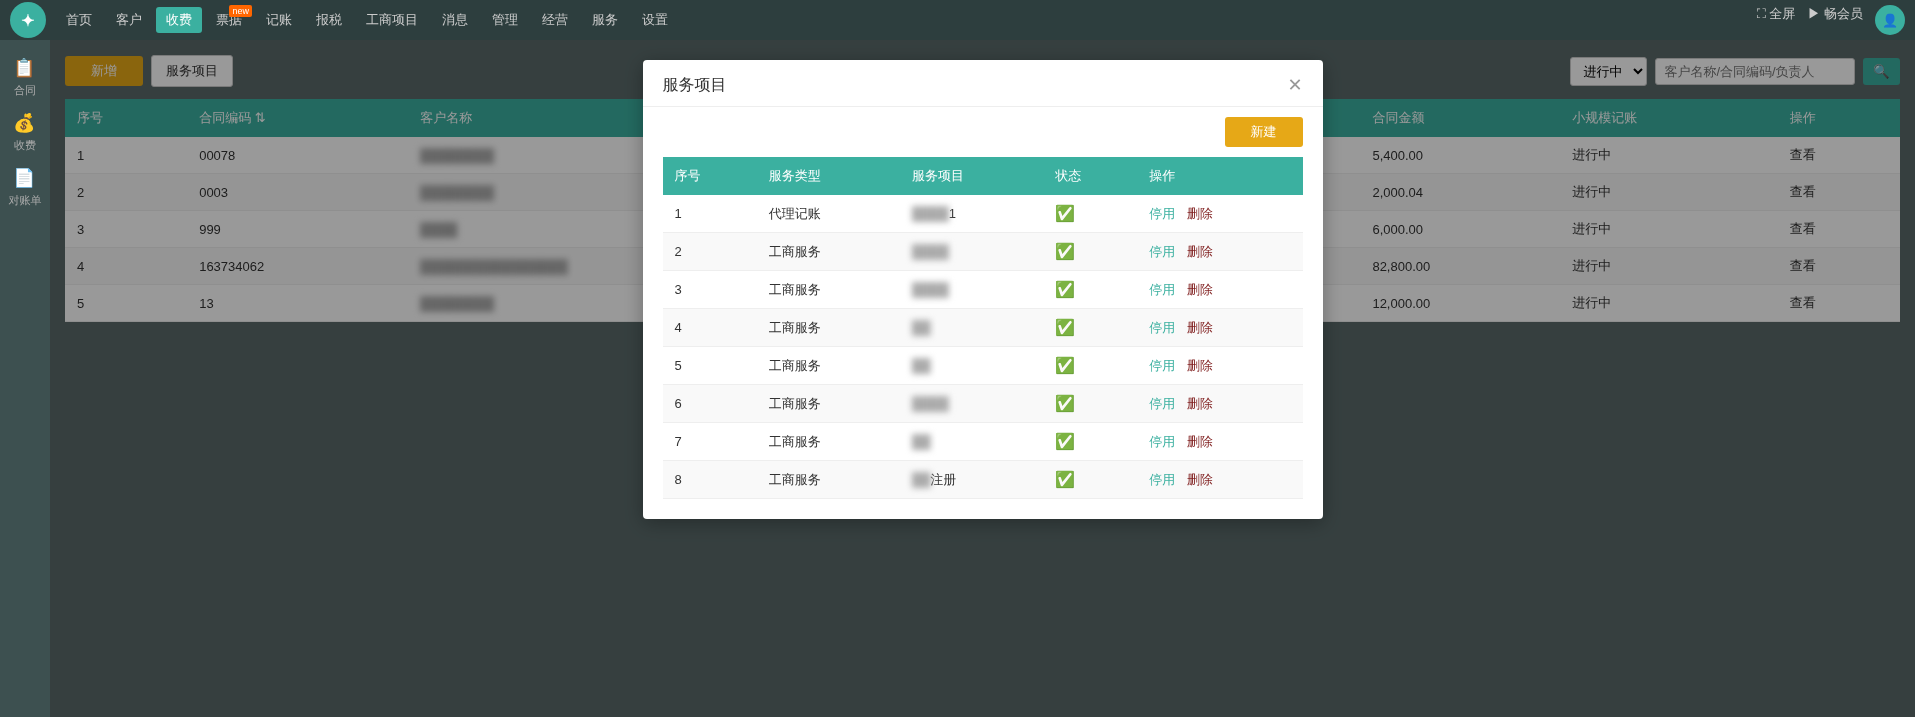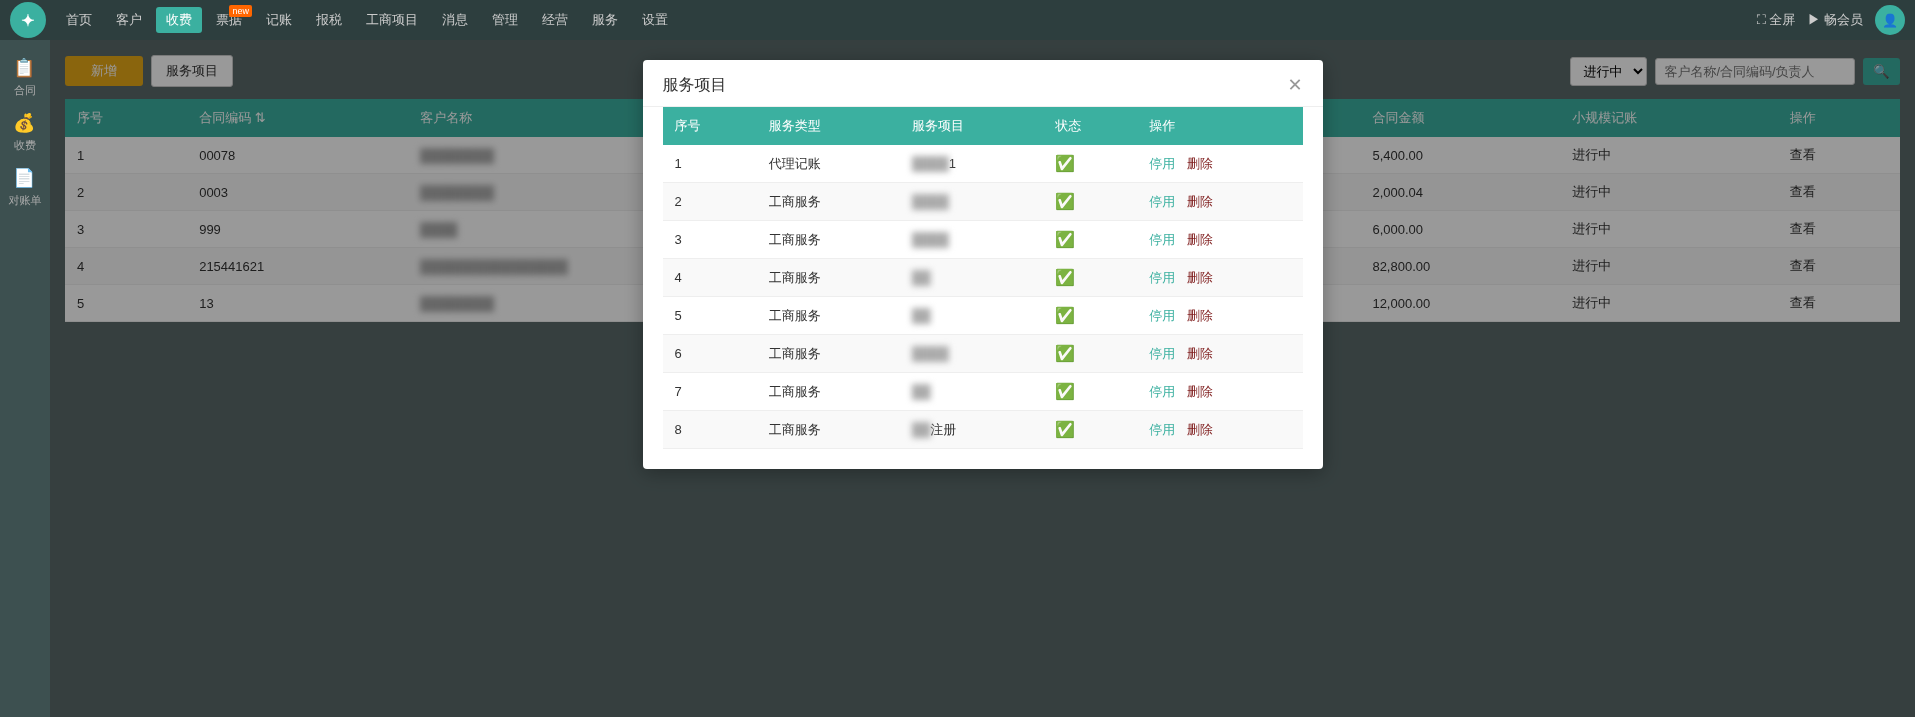--- a/index.html
+++ b/index.html
@@ -43,21 +43,21 @@
     .top-nav .nav-item .badge-new {
       background: #ff6600;
       color: white;
       font-size: 9px;
       padding: 1px 3px;
       border-radius: 2px;
       position: absolute;
       top: -2px; right: 0;
     }
     .top-nav .nav-right {
-      display: flex; align-items: center; gap: 12px; color: #ccc; font-size: 13px;
+      display: flex; align-items: flex-start; gap: 12px; color: #ccc; font-size: 13px;
     }
     .top-nav .nav-right .fullscreen-btn, .top-nav .nav-right .member-btn {
       cursor: pointer;
     }
     .top-nav .avatar {
       width: 30px; height: 30px;
       background: #3bb0a0;
       border-radius: 50%;
       display: flex; align-items: center; justify-content: center;
       cursor: pointer;
@@ -371,21 +371,21 @@
         <td>999</td>
         <td><span class="blurred">████</span></td>
         <td>小规模记账</td>
         <td>202305-202404</td>
         <td>6,000.00</td>
         <td class="status-badge">进行中</td>
         <td class="action-link">查看</td>
       </tr>
       <tr>
         <td>4</td>
-        <td>215441621</td>
+        <td>163734062</td>
         <td><span class="blurred">████████████████</span></td>
         <td>一般纳税人...</td>
         <td>201807-202403</td>
         <td>82,800.00</td>
         <td class="status-badge">进行中</td>
         <td class="action-link">查看</td>
       </tr>
       <tr>
         <td>5</td>
         <td>13</td>
@@ -399,20 +399,23 @@
     </tbody>
   </table>
 </div>
 
 <div class="modal-overlay">
   <div class="modal">
     <div class="modal-header">
       <span class="modal-title">服务项目</span>
       <span class="modal-close">✕</span>
     </div>
+    <div class="modal-toolbar">
+      <button class="btn-orange">新建</button>
+    </div>
     <div class="modal-body">
       <div class="table-scroll">
         <table class="modal-table">
           <thead>
             <tr>
               <th>序号</th>
               <th>服务类型</th>
               <th>服务项目</th>
               <th>状态</th>
               <th>操作</th>

